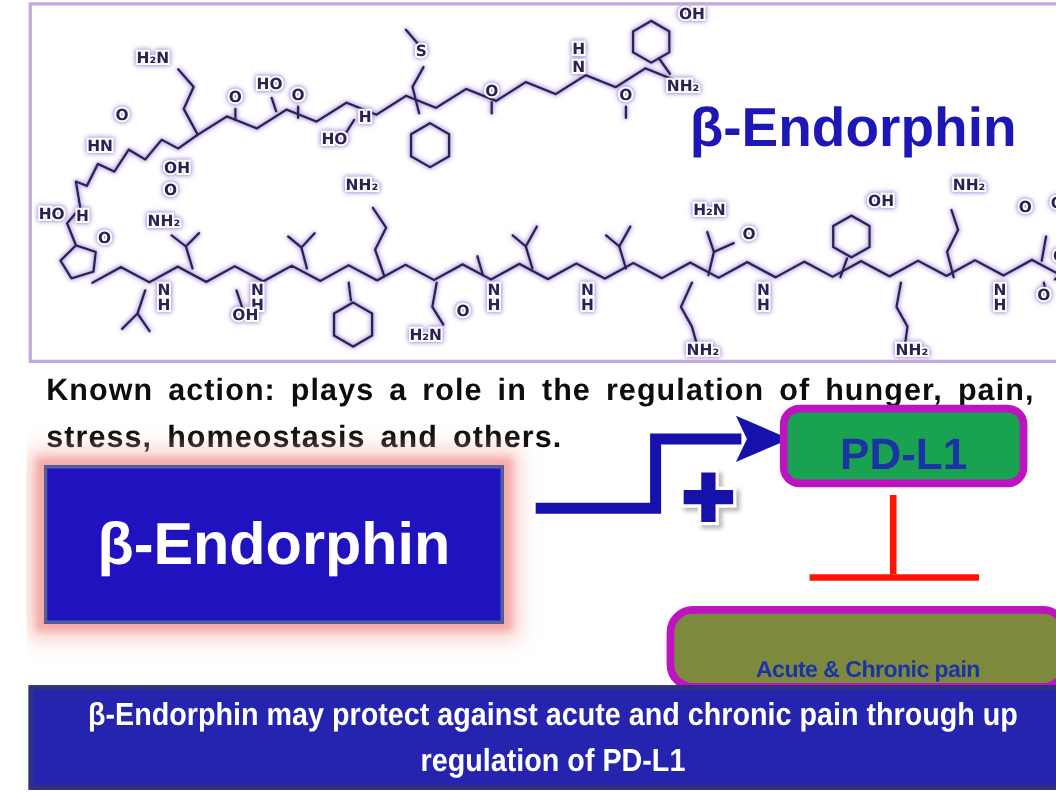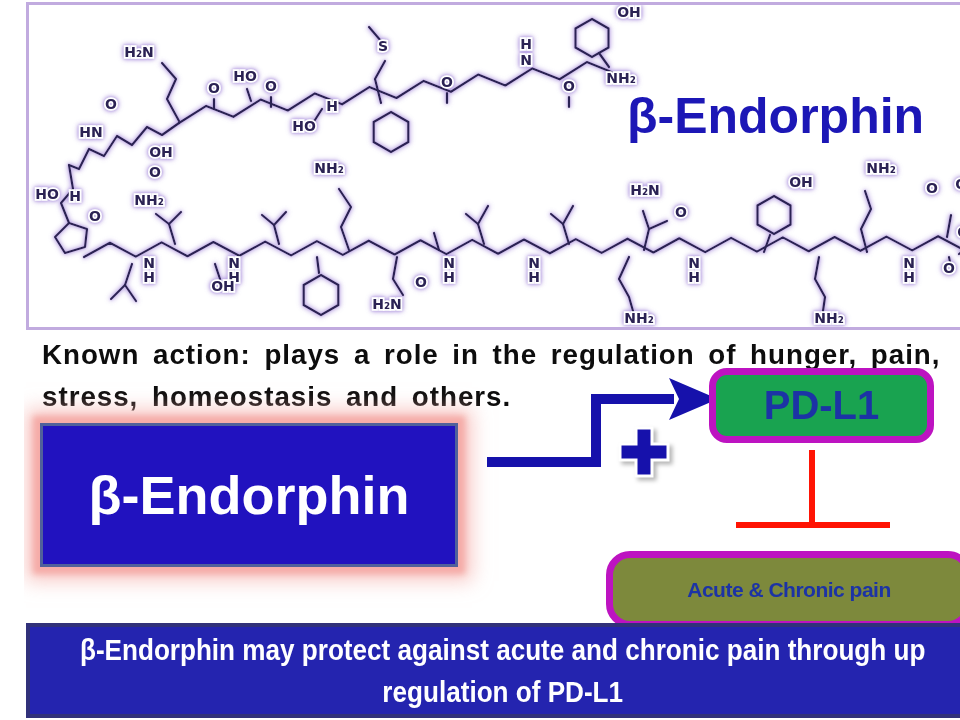--- a/index.html
+++ b/index.html
@@ -31,21 +31,21 @@
 
   
   .overlay{position:absolute;left:0;top:0;width:960px;height:720px;pointer-events:none;}
   .arrow{fill:none;stroke:var(--arrow_blue);stroke-width:10px;}
   .arrowhead{fill:var(--arrow_blue);}
   .inhib{stroke:var(--red);stroke-width:6px;}
   .plus-path{fill:var(--arrow_blue);stroke:#ffffff;stroke-width:3px;
     filter:drop-shadow(3px 3px 2px #b5b5b5);}
 
   
-  .node{position:absolute;display:flex;align-items:center;justify-content:center;
+  .node{position:absolute;display:flex;align-items:flex-end;justify-content:center;
     border:7px solid var(--magenta);color:var(--node_text);font-weight:bold;}
   .pdl1-box{left:685px;top:368px;width:211px;height:61px;border-radius:18px;
     background:var(--green);font-size:40px;}
   .pain-box{left:582px;top:551px;width:352px;height:63px;border-radius:24px;
     background:var(--olive);font-size:21px;letter-spacing:-0.5px;}
 
   
   .banner{position:absolute;left:2px;top:623px;width:945px;height:87px;
     background:var(--banner_bg);border:4px solid var(--banner_border);
     display:flex;flex-direction:column;align-items:center;justify-content:center;}

